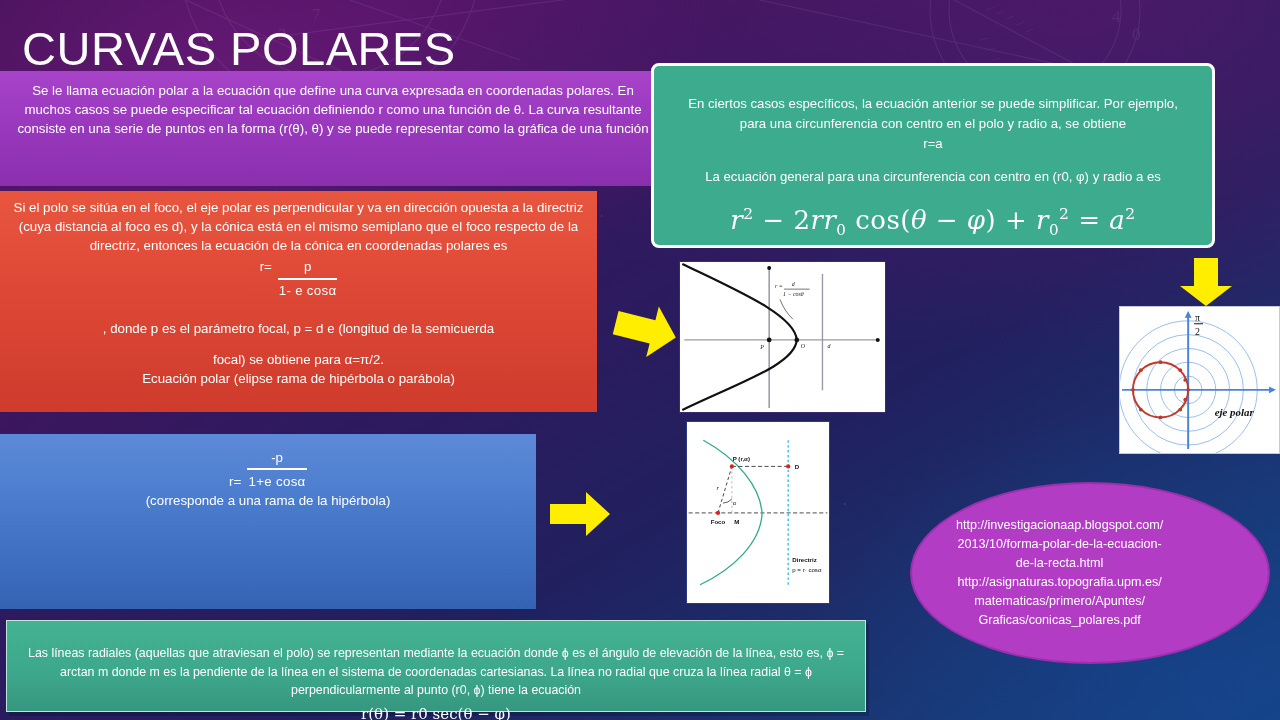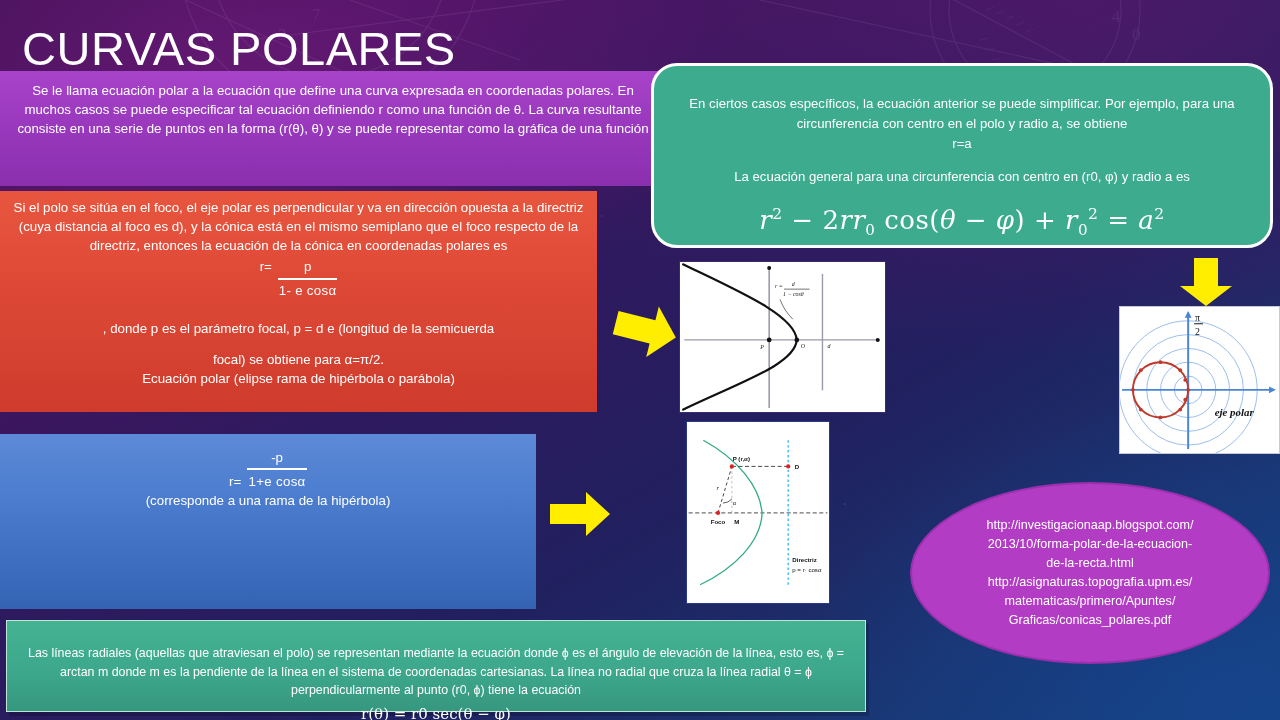--- a/index.html
+++ b/index.html
@@ -74,39 +74,39 @@
     background:linear-gradient(180deg,#45b392 0%, #3da88c 55%, #36977f 100%);
     border:1px solid #bfe6d8;
     box-shadow:3px 4px 0 rgba(0,0,0,.18);
     font-size:12.4px; line-height:1.5; padding:23px 12px 4px 12px;
   }
   #box-bottom .eq{ font-family:"DejaVu Serif", serif; font-size:15px; margin-top:3px; }
   .it{ font-style:italic; }
 
   
   #box-green{
-    left:651px; top:63px; width:622px; height:185px;
+    left:651px; top:63px; width:564px; height:185px;
     background:#3cab8e;
     border:3px solid #ffffff;
-    border-radius:26px;
+    border-radius:8px;
     font-size:13.2px; line-height:1.5;
     padding:28px 26px 10px 26px;
   }
   #box-green .eqimg{ font-family:"DejaVu Serif", serif; font-size:26px; margin-top:14px; letter-spacing:.5px; }
   #box-green .eqimg sub{ font-size:.58em; }
   #box-green .eqimg sup{ font-size:.6em; }
   #box-green .gap{ height:14px; }
 
   
   #ellipse-links{
     left:910px; top:482px; width:360px; height:182px;
     border-radius:50%;
     background:#b23cc4;
     border:2px solid #9b2fae;
-    display:flex; align-items:center; justify-content:center;
+    display:flex; align-items:center; justify-content:flex-start;
     font-size:12.6px; line-height:1.5;
     padding:0 44px;
   }
 
   
   .figure{ position:absolute; background:#fff; }
   #fig-parabola{ left:679px; top:261px; width:207px; height:152px; border:1px solid #3b2a6e; }
   #fig-foco{ left:646px; top:421px; width:144px; height:183px; border:1px solid #2b3a88;margin-left:40px; }
   #fig-polar{ left:1119px; top:306px; width:161px; height:148px; border:1px solid #c9c9d6; }
   .figure svg{ width:100%; height:100%; display:block; }

